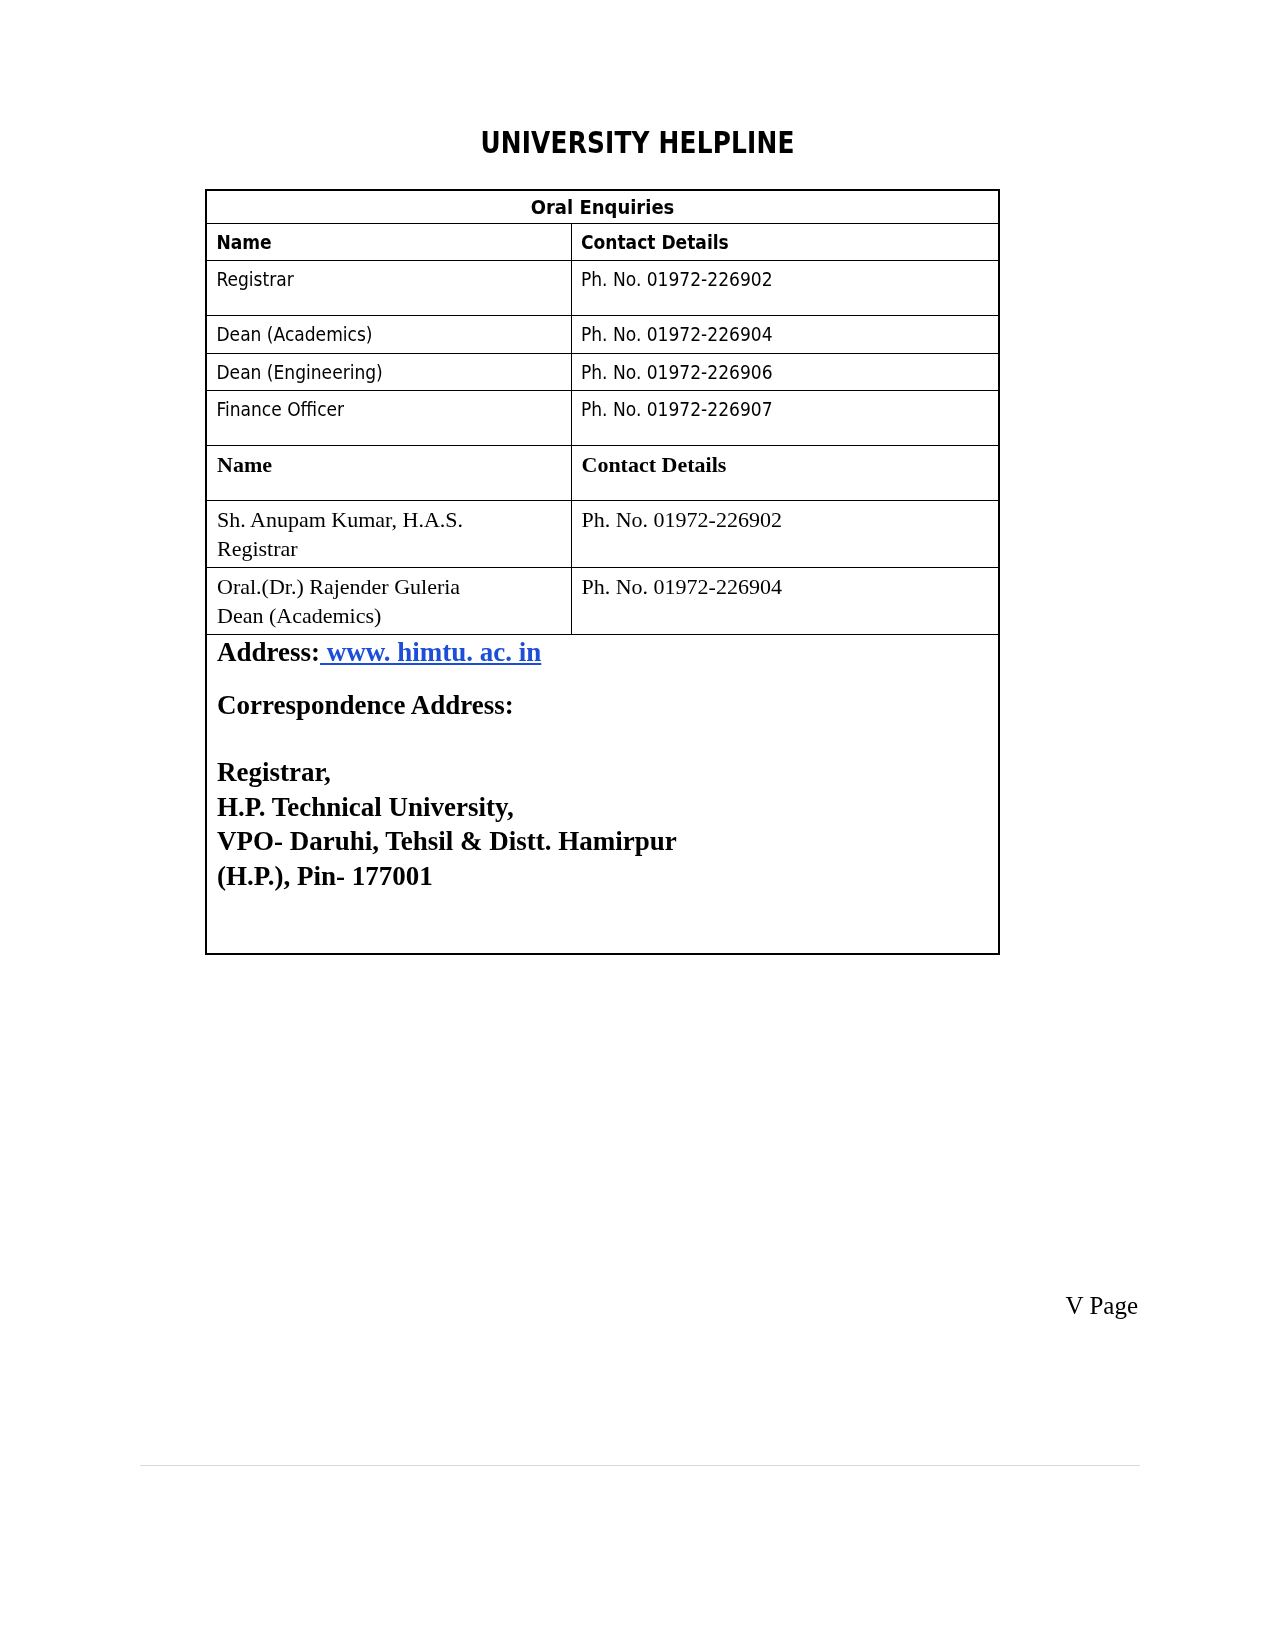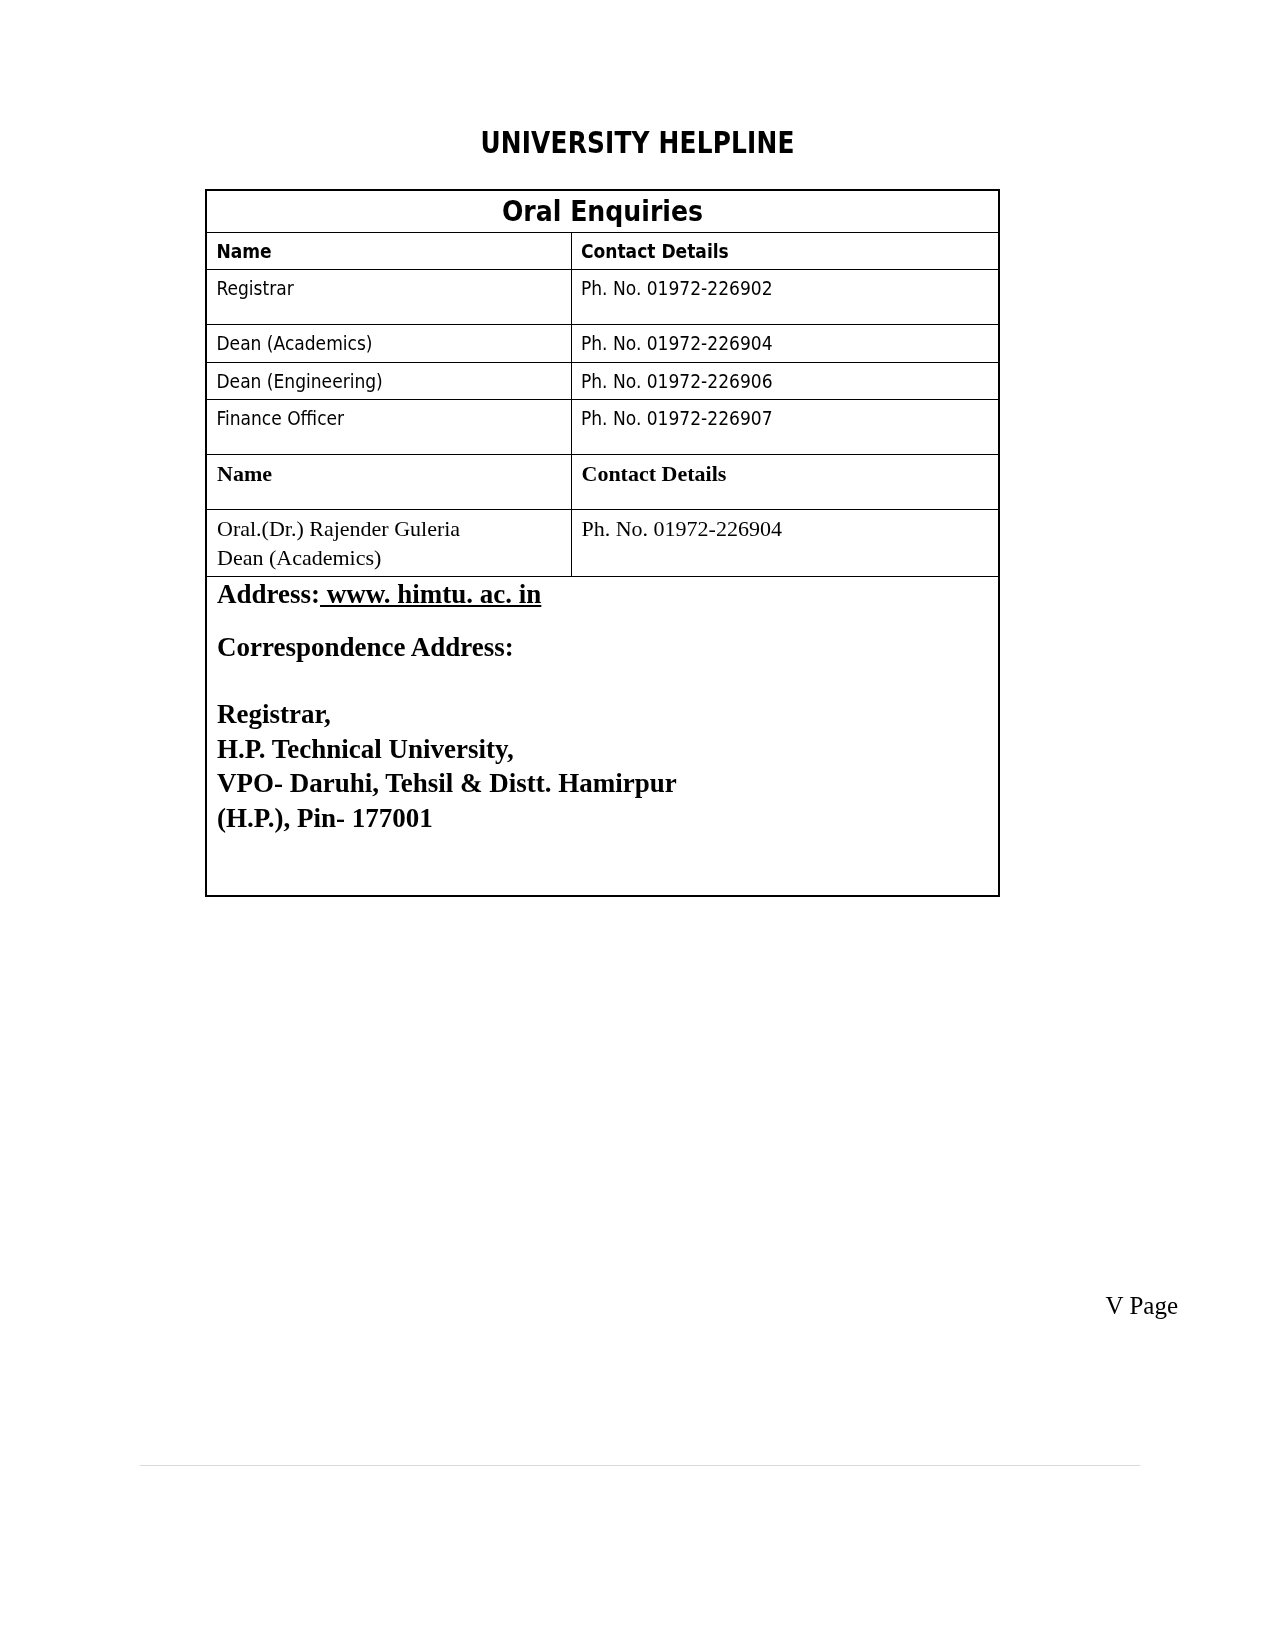--- a/index.html
+++ b/index.html
@@ -70,21 +70,21 @@
     font-family: "Liberation Serif", "DejaVu Serif", serif;
     font-size: 22px;
     line-height: 1.32;
   }
   .serif-cell.hdr { font-weight: bold; }
 
   
   .section-banner {
     font-family: "DejaVu Sans Condensed", "Liberation Sans Narrow", "Liberation Sans", sans-serif;
     font-weight: bold;
-    font-size: 28px;
+    font-size: 20px;
     padding-top: 10px;
     padding-bottom: 26px;
   }
   .section-banner.centered { text-align: center; padding-left: 0; }
   .section-banner.left { padding-left: 18px; }
 
   .row-tall td { height: 46px; }
   .row-xtall td { height: 62px; }
 
   .indent-1 { padding-left: 6px; }
@@ -92,37 +92,36 @@
   
   .info-cell {
     font-family: "Liberation Serif", "DejaVu Serif", serif;
     font-weight: bold;
     font-size: 27px;
     line-height: 1.0;
     padding: 14px 0 0 12px;
   }
   .website-line { margin-bottom: 26px; white-space: nowrap; }
   .website-link {
-    color: #000000;
+    color: #1d4ed8;
     font-weight: bold;
   }
   .corr-heading { margin-bottom: 36px; }
   .addr-line { line-height: 1.28; white-space: nowrap; }
   .addr-block { padding-bottom: 56px; }
 
   
   .page-number {
     position: absolute;
     top: 1292px;
     left: 0;
     width: 1138px;
     text-align: right;
     font-family: "Liberation Serif", "DejaVu Serif", serif;
     font-size: 25px;
-    padding-left: 40px;
   }
   .footer-rule {
     position: absolute;
     top: 1465px;
     left: 140px;
     width: 1000px;
     height: 1px;
     background: #d9d9d9;
   }
 </style>
@@ -170,20 +169,27 @@
         <td class="sans-cell">Finance Officer</td>
         <td class="sans-cell">Ph. No. 01972-226907</td>
       </tr>
 
 
       <tr class="row-tall">
         <td class="serif-cell hdr indent-1">Name</td>
         <td class="serif-cell hdr">Contact Details</td>
       </tr>
 
+      <tr>
+        <td class="serif-cell indent-1">
+          <div>Sh.  Anupam Kumar, H.A.S.</div>
+          <div>Registrar</div>
+        </td>
+        <td class="serif-cell">Ph. No. 01972-226902</td>
+      </tr>
 
       <tr>
         <td class="serif-cell indent-1">
           <div>Oral.(Dr.) Rajender Guleria</div>
           <div>Dean (Academics)</div>
         </td>
         <td class="serif-cell">Ph. No. 01972-226904</td>
       </tr>
 
       <tr>

